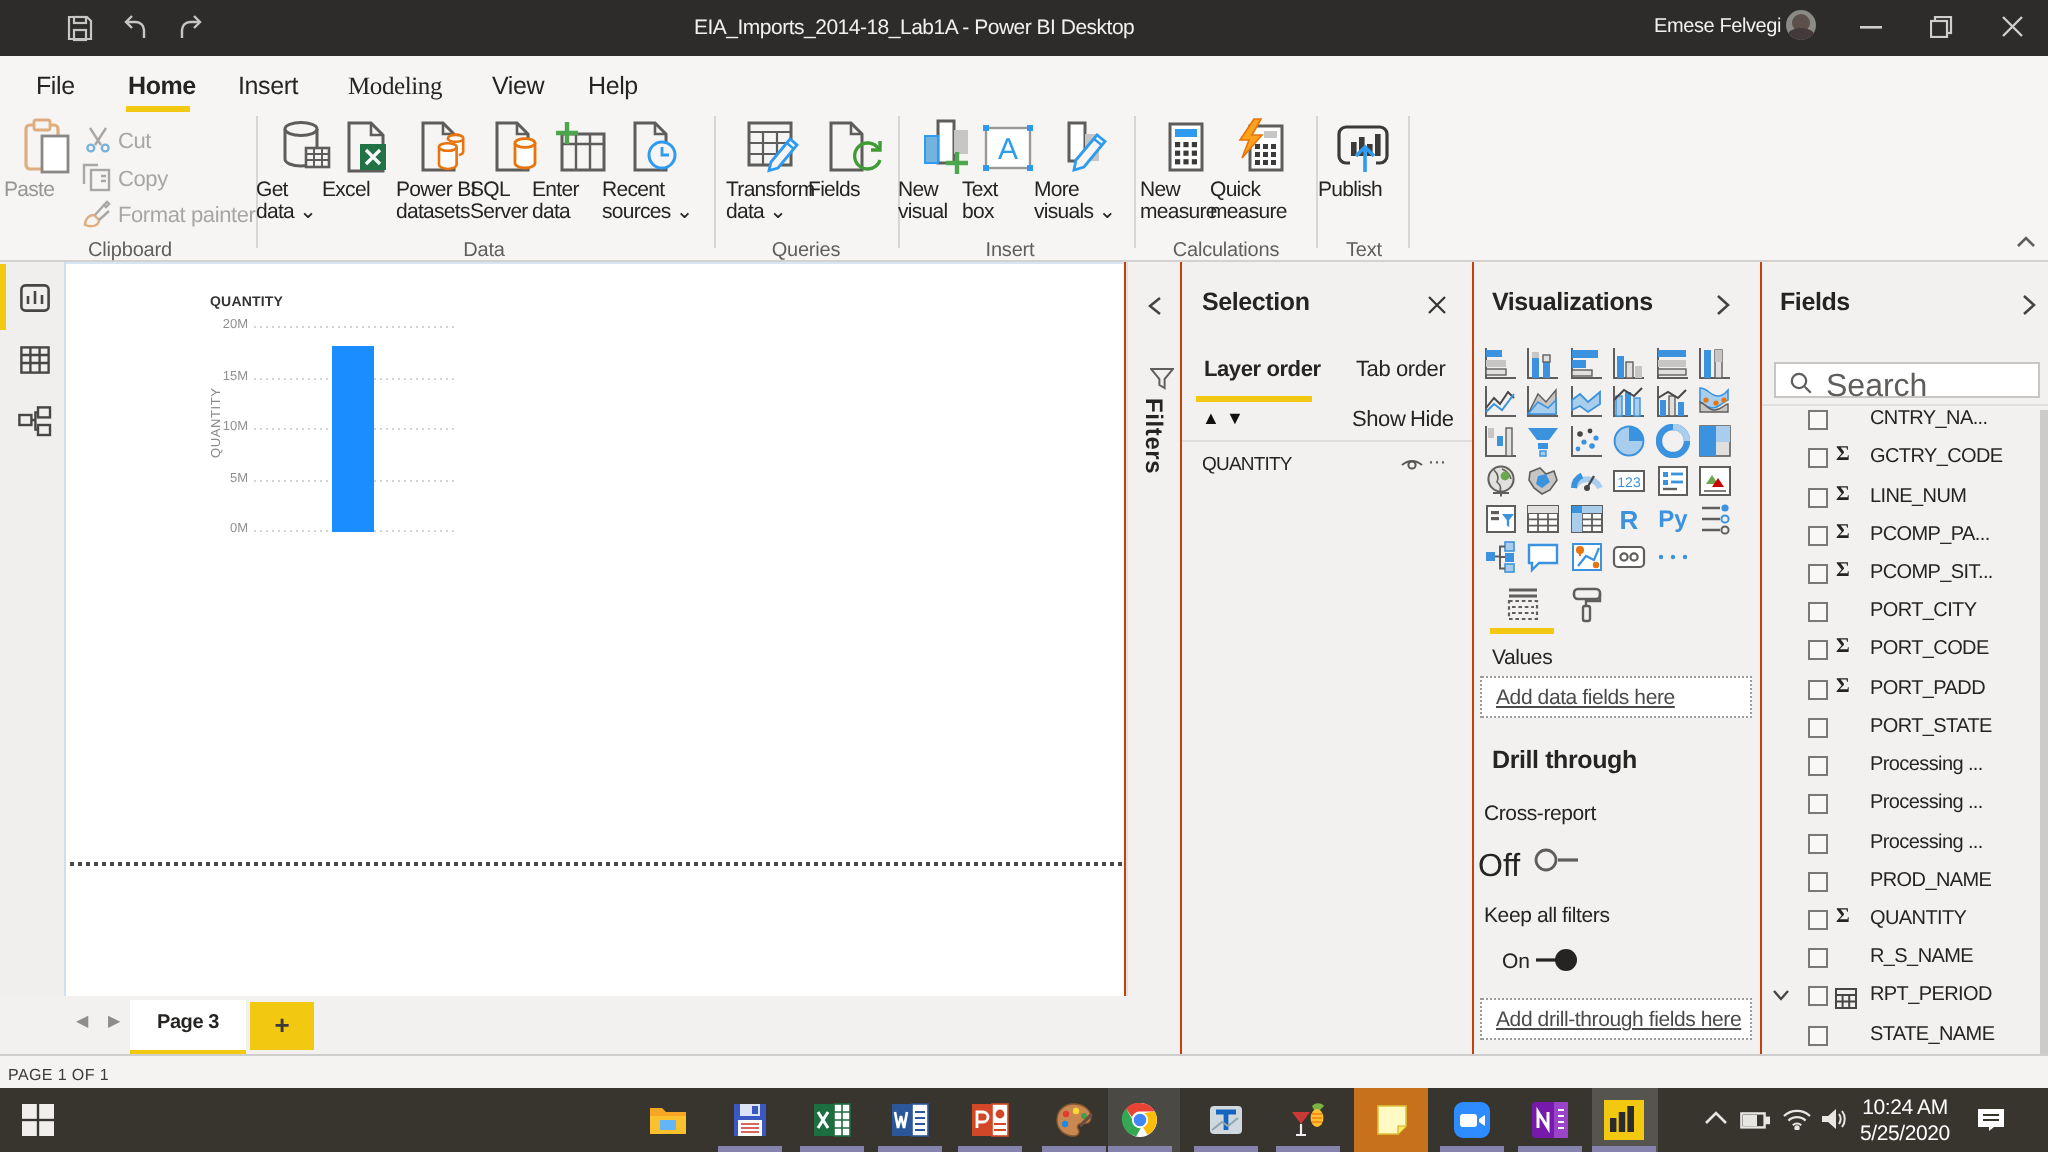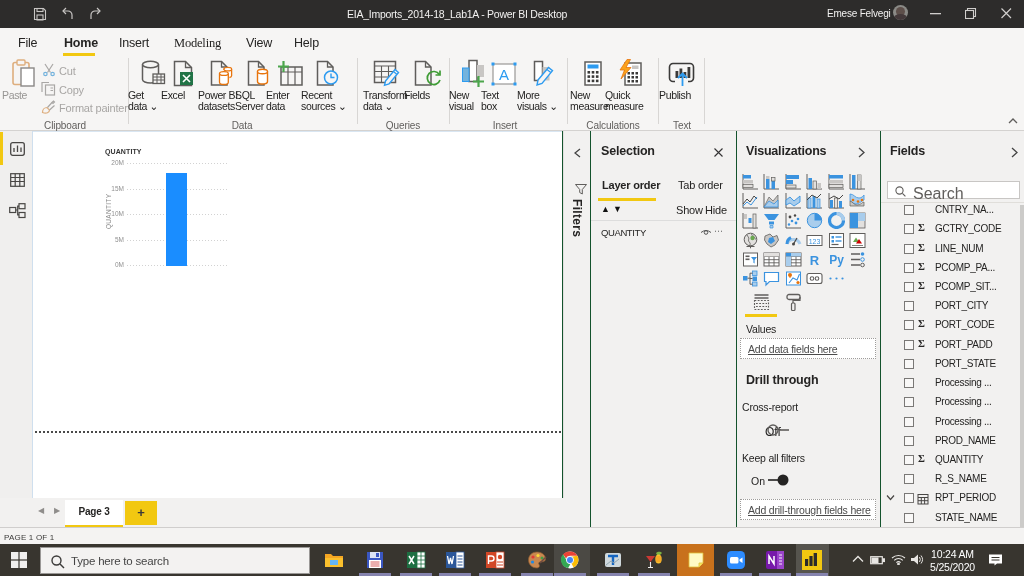--- a/index.html
+++ b/index.html
@@ -1,18 +1,18 @@
 <!DOCTYPE html>
 <html><head>
 <meta charset="utf-8">
 <style>
   * { margin:0; padding:0; box-sizing:border-box; }
   html,body { width:1024px; height:576px; overflow:hidden; }
   body { font-family:"Liberation Sans", sans-serif; }
-  #app { position:relative; width:1024px; height:576px; background:#14532d; }
+  #app { position:relative; width:1024px; height:576px; background:#c2410c; }
   .abs { position:absolute; }
 
   
   #titlebar { position:absolute; left:0; top:0; width:1024px; height:28px; background:#2d2c2b; color:#e8e6e3; }
   #titlebar .ttl { position:absolute; top:8px; left:347px; width:210px; font-size:10.5px; color:#f2f1f0; letter-spacing:-0.25px; white-space:nowrap; }
   #titlebar .user { position:absolute; top:7.5px; left:827px; font-size:10px; color:#f2f1f0; letter-spacing:-0.2px; }
   #avatar { position:absolute; left:893px; top:4.5px; width:15px; height:15px; border-radius:50%; background:#8a8a86; overflow:hidden; }
 
   
   #ribbonwrap { position:absolute; left:0; top:28px; width:1024px; height:103px; background:#f6f5f4; border-bottom:1px solid #d4d2d0; }
@@ -580,21 +580,21 @@
           <rect x="6.5" y="10" width="3.5" height="7.5" rx="1" stroke-width="1.2"></rect>
         </svg>
     </div>
 
     <div class="abs" style="left:8px;top:185px;width:60px;text-align:center"></div>
     <div class="abs" style="left:8.2px;top:182.5px;width:31.6px;height:3px;background:#f2c811"></div>
     <div class="abs" style="left:9px;top:192px;font-size:10.5px;color:#252423;letter-spacing:-0.2px">Values</div>
     <div class="dashbox" style="top:207px">Add data fields here</div>
     <div class="abs" style="left:9px;top:242px;font-size:12.5px;font-weight:bold;color:#252423;letter-spacing:-0.2px">Drill through</div>
     <div class="abs" style="left:5px;top:270px;font-size:10.5px;color:#252423;letter-spacing:-0.2px">Cross-report</div>
-    <div class="abs" style="left:28px;top:294px;font-size:12px;color:#252423">Off</div>
+    <div class="abs" style="left:2px;top:294px;font-size:16px;color:#252423">Off</div>
     <svg class="abs" style="left:30px;top:293px" width="24" height="12">
         <circle cx="6" cy="6" r="5" fill="none" stroke="#605e5c" stroke-width="1.4"></circle>
         <rect x="12" y="5.2" width="10" height="1.6" fill="#605e5c"></rect>
       </svg>
     <div class="abs" style="left:5px;top:321px;font-size:10.5px;color:#252423;letter-spacing:-0.2px">Keep all filters</div>
     <div class="abs" style="left:14px;top:344px;font-size:10.5px;color:#252423">On</div>
     <svg class="abs" style="left:30px;top:343px" width="24" height="12">
         <rect x="1" y="5.2" width="12" height="1.6" fill="#252423"></rect>
         <circle cx="16" cy="6" r="5.5" fill="#252423"></circle>
       </svg>
@@ -712,27 +712,20 @@
       <span style="position:absolute;left:4px;top:5px;letter-spacing:0.2px">PAGE 1 OF 1</span>
     </div>
 
   <div id="taskbar">
     <svg class="abs" style="left:11px;top:8px" width="16" height="16" fill="#f0efee">
         <rect x="0" y="0" width="7.4" height="7.4"></rect>
         <rect x="8.6" y="0" width="7.4" height="7.4"></rect>
         <rect x="0" y="8.6" width="7.4" height="7.4"></rect>
         <rect x="8.6" y="8.6" width="7.4" height="7.4"></rect>
       </svg>
-    <div id="tsearch">
-      <svg class="abs" style="left:10px;top:7px" width="14" height="14" fill="none" stroke="#3b3a39" stroke-width="1.4">
-          <circle cx="5.5" cy="5.5" r="4.5"></circle>
-          <path d="M9 9 L13 13"></path>
-        </svg>
-      <span>Type here to search</span>
-    </div>
     <div id="ticons">
         <div class="abs" style="left:554px;top:0;width:36px;height:32px;background:#4b4944"></div>
         <div class="abs" style="left:677px;top:0;width:37px;height:32px;background:#c8711c"></div>
         <div class="abs" style="left:796px;top:0;width:33px;height:32px;background:#56544e"></div>
         <svg class="abs" style="left:324.0px;top:6px" width="20" height="20" viewBox="0 0 20 20">
           <path d="M1 4 h6 l2 2 h10 v11 h-18 z" fill="#f5a623"></path>
           <path d="M1 8 h18 v9 h-18 z" fill="#fbc02d"></path>
           <rect x="6" y="10" width="8" height="5" fill="#64b5f6"></rect>
         </svg>
         <svg class="abs" style="left:365.0px;top:6px" width="20" height="20" viewBox="0 0 20 20">

